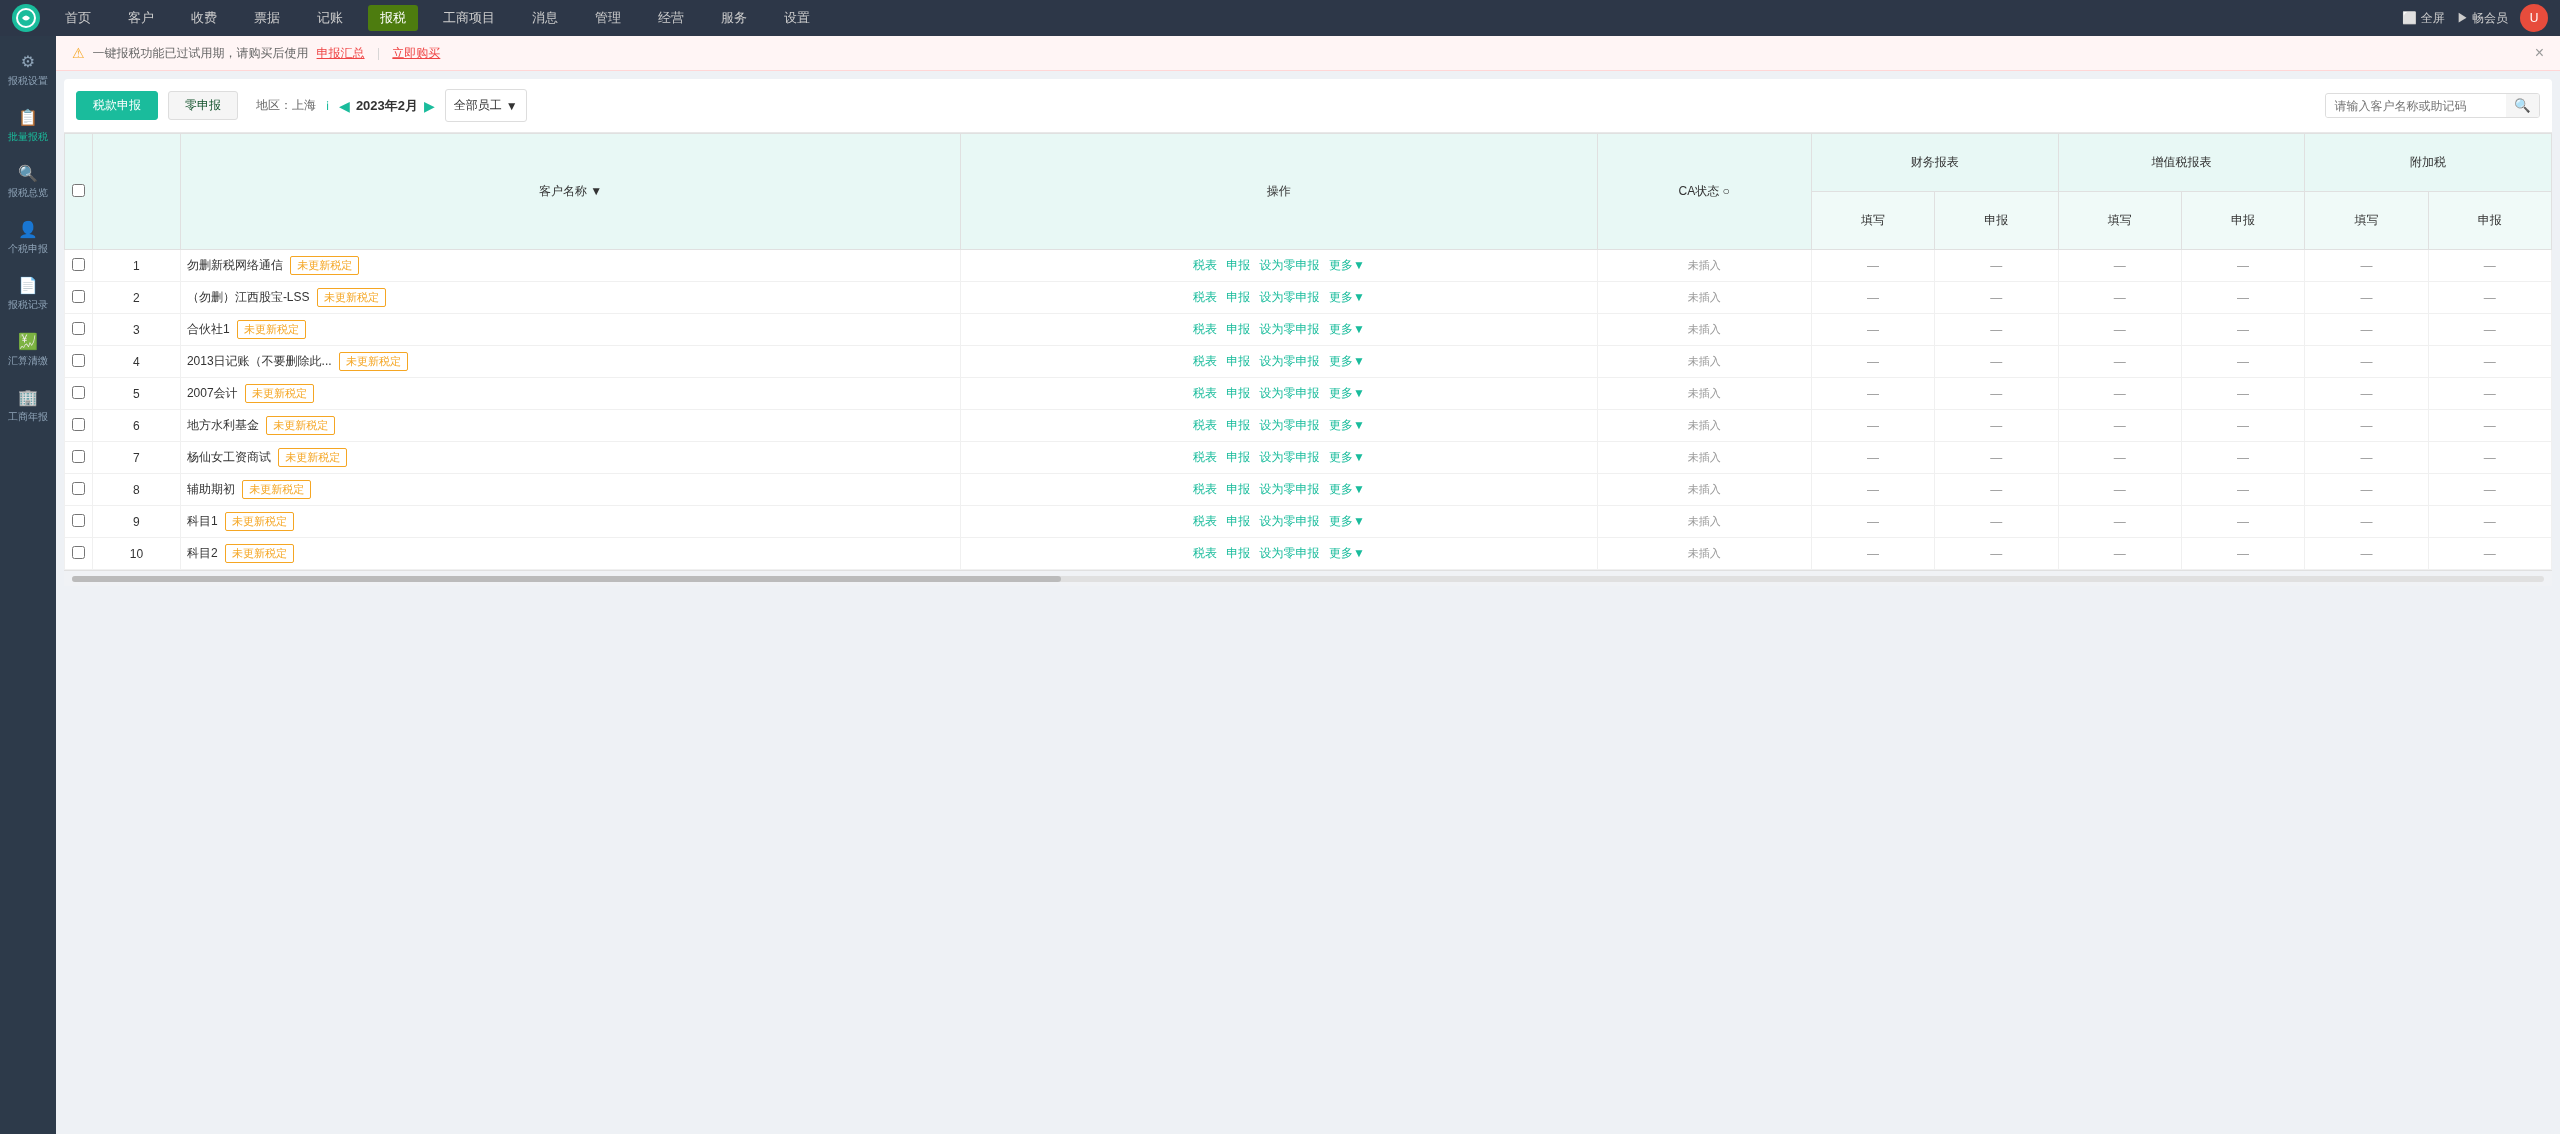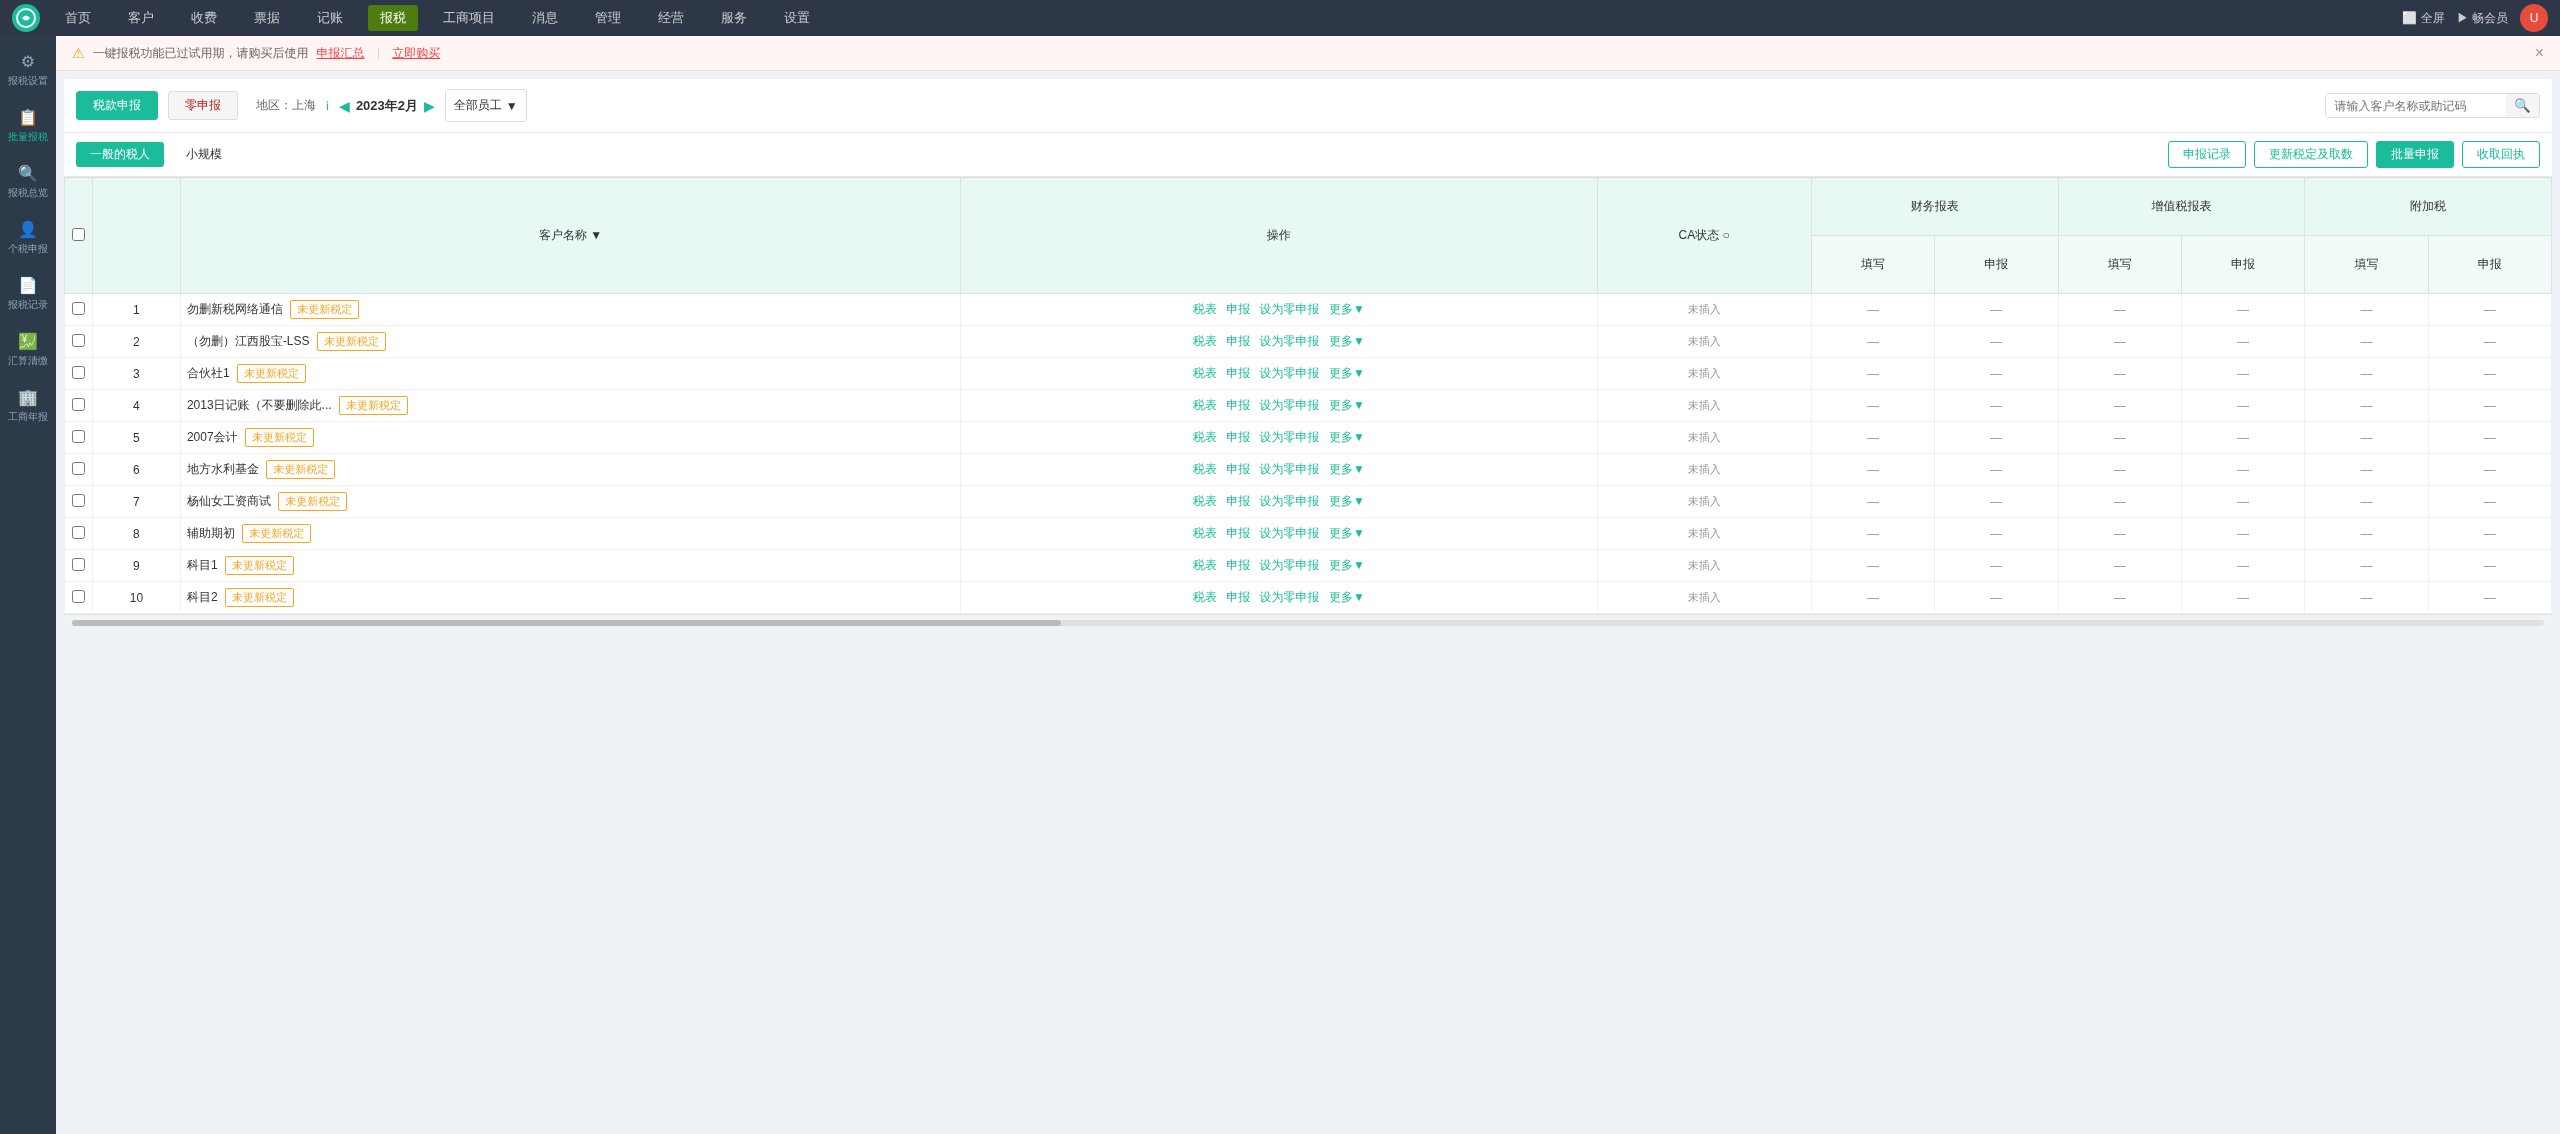--- a/index.html
+++ b/index.html
@@ -27,21 +27,21 @@
     .banner { background: #fff5f5; border-bottom: 1px solid #ffd6d6; padding: 8px 16px; display: flex; align-items: center; gap: 8px; font-size: 12px; color: #666; }
     .banner-icon { color: #f5a623; font-size: 14px; }
     .banner-link { color: #ef4444; cursor: pointer; text-decoration: underline; }
     .banner-close { margin-left: auto; cursor: pointer; color: #999; font-size: 16px; }
 
     
     .panel { background: #fff; margin: 8px; border-radius: 4px; padding: 0; }
 
     
     .filter-row { padding: 10px 12px; display: flex; align-items: center; gap: 10px; border-bottom: 1px solid #e8e8e8; }
-    .tab-btn { padding: 5px 16px; border-radius: 3px; border: 1px solid #ddd; cursor: pointer; font-size: 12px; background: #f5f5f5; color: #b91c1c; }
+    .tab-btn { padding: 5px 16px; border-radius: 3px; border: 1px solid #ddd; cursor: pointer; font-size: 12px; background: #f5f5f5; color: #14532d; }
     .tab-btn.active { background: #1abc9c; color: #fff; border-color: #1abc9c; }
     .info-icon { color: #1abc9c; cursor: pointer; }
     .date-nav { display: flex; align-items: center; gap: 6px; }
     .date-nav-btn { cursor: pointer; color: #1abc9c; font-size: 14px; }
     .date-display { font-size: 13px; color: #333; font-weight: bold; }
     .employee-select { display: flex; align-items: center; gap: 4px; border: 1px solid #ddd; border-radius: 3px; padding: 7px 8px; cursor: pointer; font-size: 12px; color: #333; background: #fff; }
     .search-box { margin-left: auto; display: flex; align-items: center; border: 1px solid #ddd; border-radius: 3px; overflow: hidden; }
     .search-input { border: none; outline: none; padding: 4px 8px; font-size: 12px; width: 180px; color: #999; }
     .search-btn { background: #f5f5f5; border: none; padding: 4px 8px; cursor: pointer; color: #666; }
 
@@ -168,30 +168,20 @@
         <div class="employee-select">
           <span>全部员工</span>
           <span>▼</span>
         </div>
         <div class="search-box">
           <input class="search-input" type="text" placeholder="请输入客户名称或助记码" style="">
           <button class="search-btn">🔍</button>
         </div>
       </div>
 
-      <div class="type-row">
-        <span class="type-tab active">一般的税人</span>
-        <span class="type-tab">小规模</span>
-        <div class="action-btns">
-          <button class="action-btn outline">申报记录</button>
-          <button class="action-btn outline">更新税定及取数</button>
-          <button class="action-btn primary">批量申报</button>
-          <button class="action-btn outline">收取回执</button>
-        </div>
-      </div>
 
       <div class="table-container">
         <table>
           <thead>
             <tr>
               <th rowspan="2" class="checkbox-cell">
                 <input type="checkbox" style="">
               </th>
               <th rowspan="2"></th>
               <th rowspan="2">客户名称 ▼</th>

